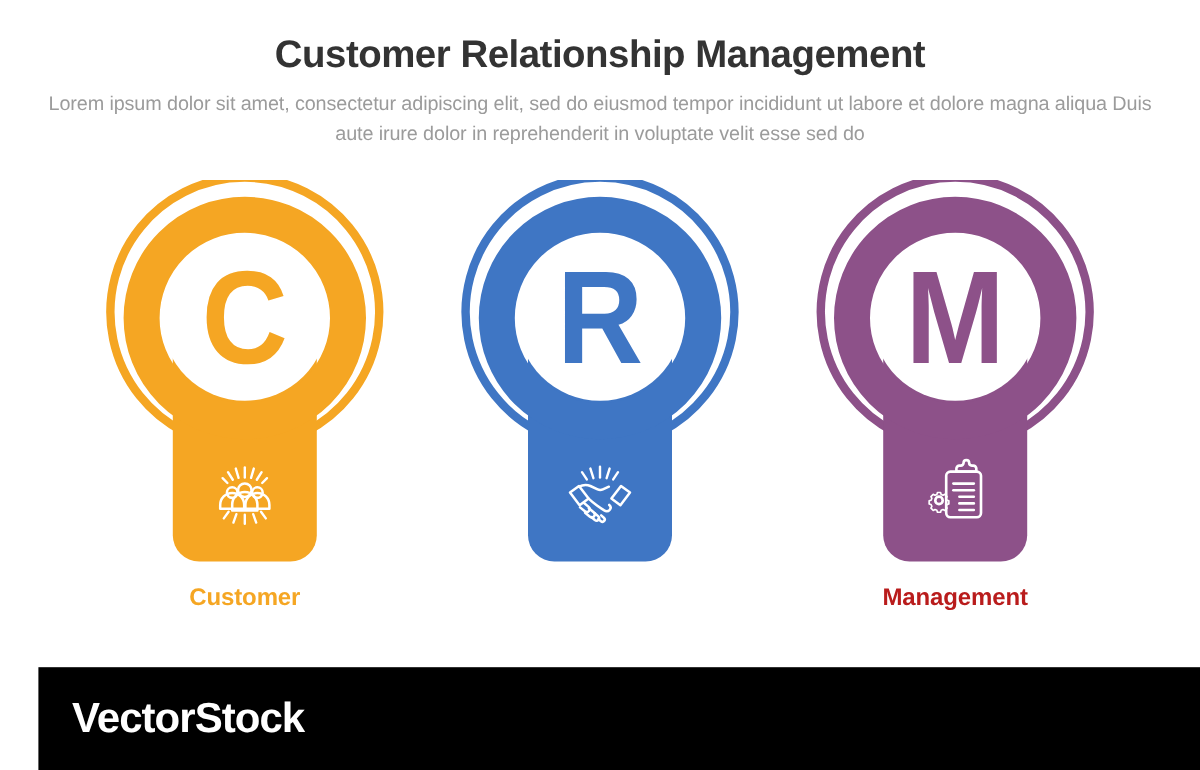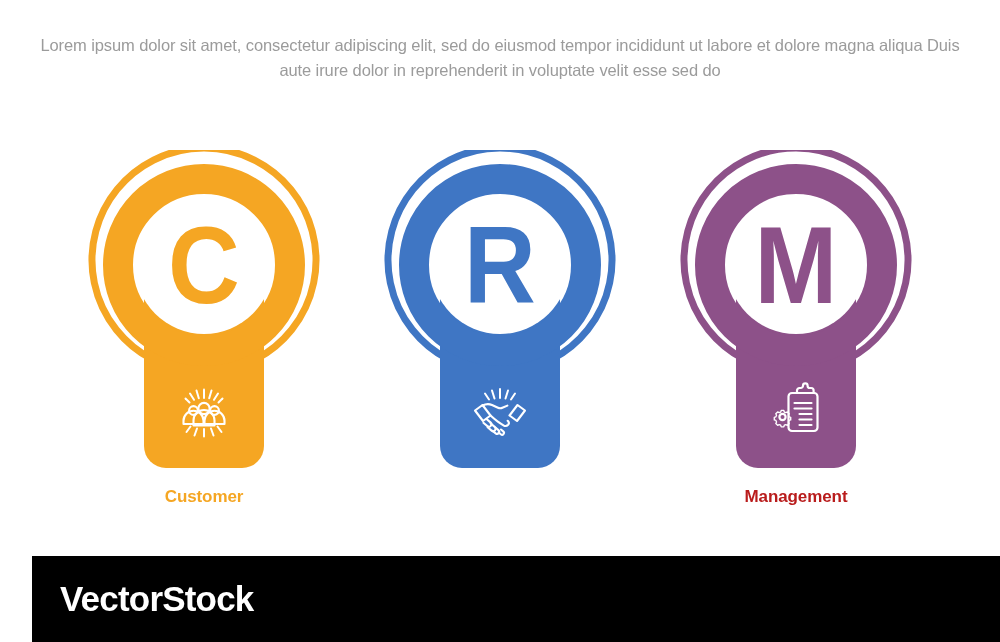--- a/index.html
+++ b/index.html
@@ -88,21 +88,21 @@
     width: 260px;
     height: 330px;
   }
 
   .card-label {
     position: absolute;
     left: 0;
     top: 337px;
     width: 260px;
     text-align: center;
-    font-size: 17px;
+    font-size: 20px;
     font-weight: bold;
     letter-spacing: -0.1px;
   }
 
   
   .watermark-bar {
     position: absolute;
     left: 0;
     top: 556px;
     width: 1000px;
@@ -134,20 +134,21 @@
     letter-spacing: -0.4px;
     line-height: 30px;
   }
 </style>
 </head>
 <body>
 
 <div class="canvas">
 
   <div class="header">
+    <div class="page-title" style="color: rgb(51, 51, 51);">Customer Relationship Management</div>
     <div class="page-subtitle" style="color: rgb(155, 155, 155);">Lorem ipsum dolor sit amet, consectetur adipiscing elit, sed do eiusmod tempor incididunt ut labore et dolore magna aliqua Duis aute irure dolor in reprehenderit in voluptate velit esse sed do</div>
   </div>
 
   <div class="cards">
 
     <div class="card card-0">
       <div class="card-graphic">
         <svg viewBox="0 0 260 330" xmlns="http://www.w3.org/2000/svg">
           <g>
 

